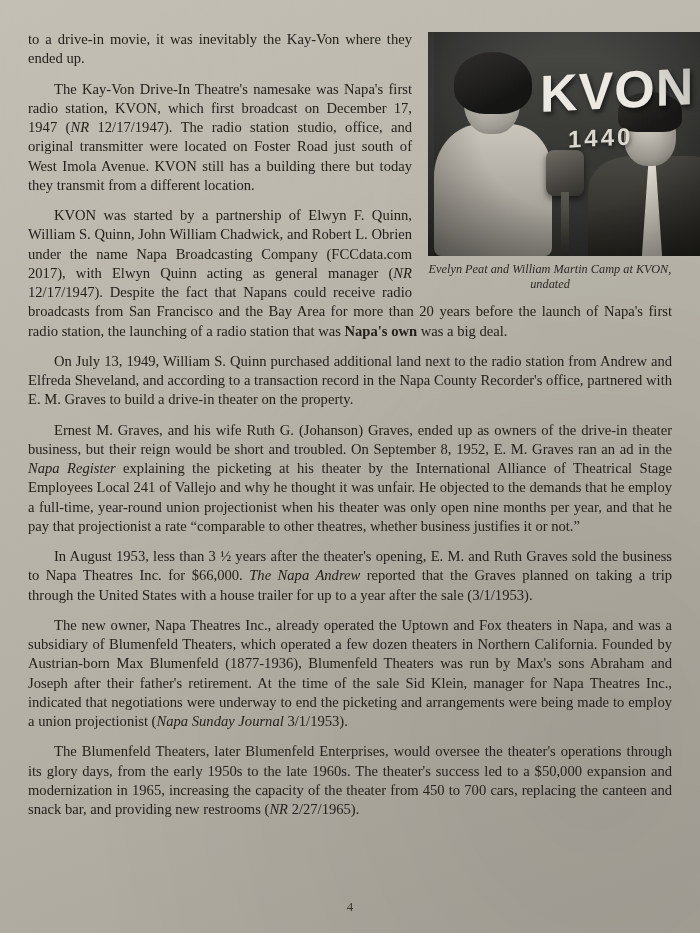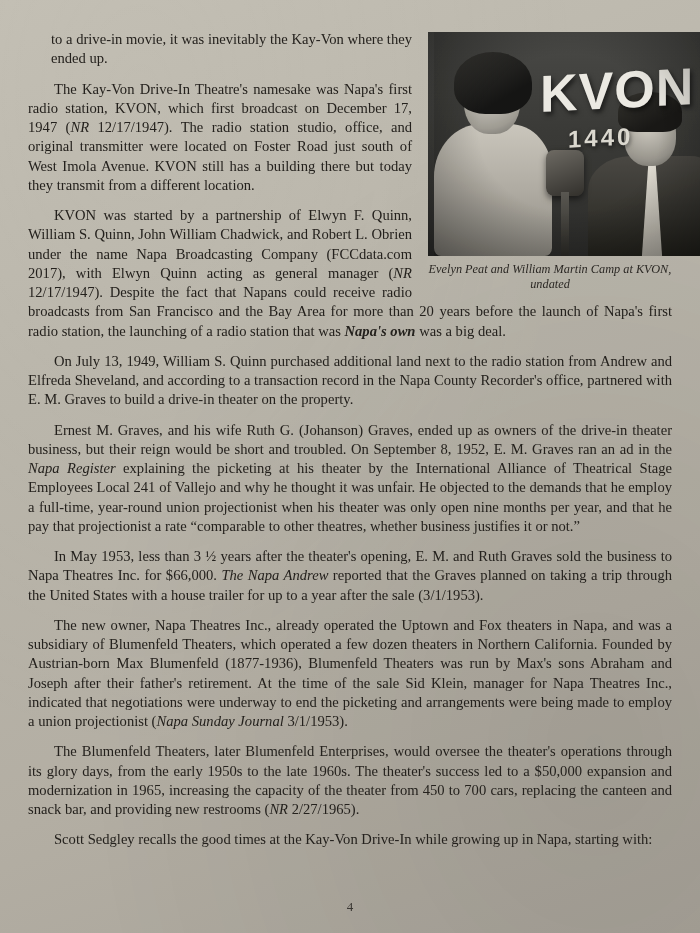--- a/index.html
+++ b/index.html
@@ -37,23 +37,23 @@
     z-index: 2;
   }
   p {
     margin: 0 0 11px 0;
     text-align: justify;
     text-indent: 26px;
     font-size: 14.6px;
     line-height: 1.32;
     color: #24211d;
   }
-  p.noindent { text-indent: 0; margin-left: 23px; }
+  p.noindent { text-indent: 0; }
   .italic { font-style: italic; font-family: Liberation Serif, serif; }
-  .bolditalic { font-weight: bold; font-style: italic; }
+  .bolditalic { font-weight: bold; }
 
   
   .figure {
     float: right;
     width: 244px;
     margin: 2px 0 6px 16px;
   }
   .figure .photo {
     width: 283px;
     height: 224px;
@@ -192,22 +192,21 @@
       </div>
       <figcaption class="caption">Evelyn Peat and William Martin Camp at KVON, undated</figcaption>
     </figure>
 
     <div id="body-text">
         <p class="noindent"><span>to a drive-in movie, it was inevitably the Kay-Von where they ended up.</span></p>
         <p><span>The Kay-Von Drive-In Theatre's namesake was Napa's first radio station, KVON, which first broadcast on December 17, 1947 (</span><span class="italic">NR</span><span> 12/17/1947). The radio station studio, office, and original transmitter were located on Foster Road just south of West Imola Avenue. KVON still has a building there but today they transmit from a different location.</span></p>
         <p><span>KVON was started by a partnership of Elwyn F. Quinn, William S. Quinn, John William Chadwick, and Robert L. Obrien under the name Napa Broadcasting Company (FCCdata.com 2017), with Elwyn Quinn acting as general manager (</span><span class="italic">NR</span><span> 12/17/1947). Despite the fact that Napans could receive radio broadcasts from San Francisco and the Bay Area for more than 20 years before the launch of Napa's first radio station, the launching of a radio station that was </span><span class="bolditalic">Napa's own</span><span> was a big deal.</span></p>
         <p><span>On July 13, 1949, William S. Quinn purchased additional land next to the radio station from Andrew and Elfreda Sheveland, and according to a transaction record in the Napa County Recorder's office, partnered with E. M. Graves to build a drive-in theater on the property.</span></p>
         <p><span>Ernest M. Graves, and his wife Ruth G. (Johanson) Graves, ended up as owners of the drive-in theater business, but their reign would be short and troubled. On September 8, 1952, E. M. Graves ran an ad in the </span><span class="italic">Napa Register</span><span> explaining the picketing at his theater by the International Alliance of Theatrical Stage Employees Local 241 of Vallejo and why he thought it was unfair. He objected to the demands that he employ a full-time, year-round union projectionist when his theater was only open nine months per year, and that he pay that projectionist a rate “comparable to other theatres, whether business justifies it or not.”</span></p>
-        <p><span>In May 1953, less than 3 ½ years after the theater's opening, E. M. and Ruth Graves sold the business to Napa Theatres Inc. for $66,000. </span><span class="italic">The Napa Andrew</span><span> reported that the Graves planned on taking a trip through the United States with a house trailer for up to a year after the sale (3/1/1953).</span></p>
+        <p><span>In August 1953, less than 3 ½ years after the theater's opening, E. M. and Ruth Graves sold the business to Napa Theatres Inc. for $66,000. </span><span class="italic">The Napa Andrew</span><span> reported that the Graves planned on taking a trip through the United States with a house trailer for up to a year after the sale (3/1/1953).</span></p>
         <p><span>The new owner, Napa Theatres Inc., already operated the Uptown and Fox theaters in Napa, and was a subsidiary of Blumenfeld Theaters, which operated a few dozen theaters in Northern California. Founded by Austrian-born Max Blumenfeld (1877-1936), Blumenfeld Theaters was run by Max's sons Abraham and Joseph after their father's retirement. At the time of the sale Sid Klein, manager for Napa Theatres Inc., indicated that negotiations were underway to end the picketing and arrangements were being made to employ a union projectionist (</span><span class="italic">Napa Sunday Journal</span><span> 3/1/1953).</span></p>
         <p><span>The Blumenfeld Theaters, later Blumenfeld Enterprises, would oversee the theater's operations through its glory days, from the early 1950s to the late 1960s. The theater's success led to a $50,000 expansion and modernization in 1965, increasing the capacity of the theater from 450 to 700 cars, replacing the canteen and snack bar, and providing new restrooms (</span><span class="italic">NR</span><span> 2/27/1965).</span></p>
-        <p><span>Scott Sedgley recalls the good times at the Kay-Von Drive-In while growing up in Napa, starting with:</span></p>
       </div>
 
   </div>
 
   <div class="pagenum">4</div>
 </div>
 
 </body></html>

